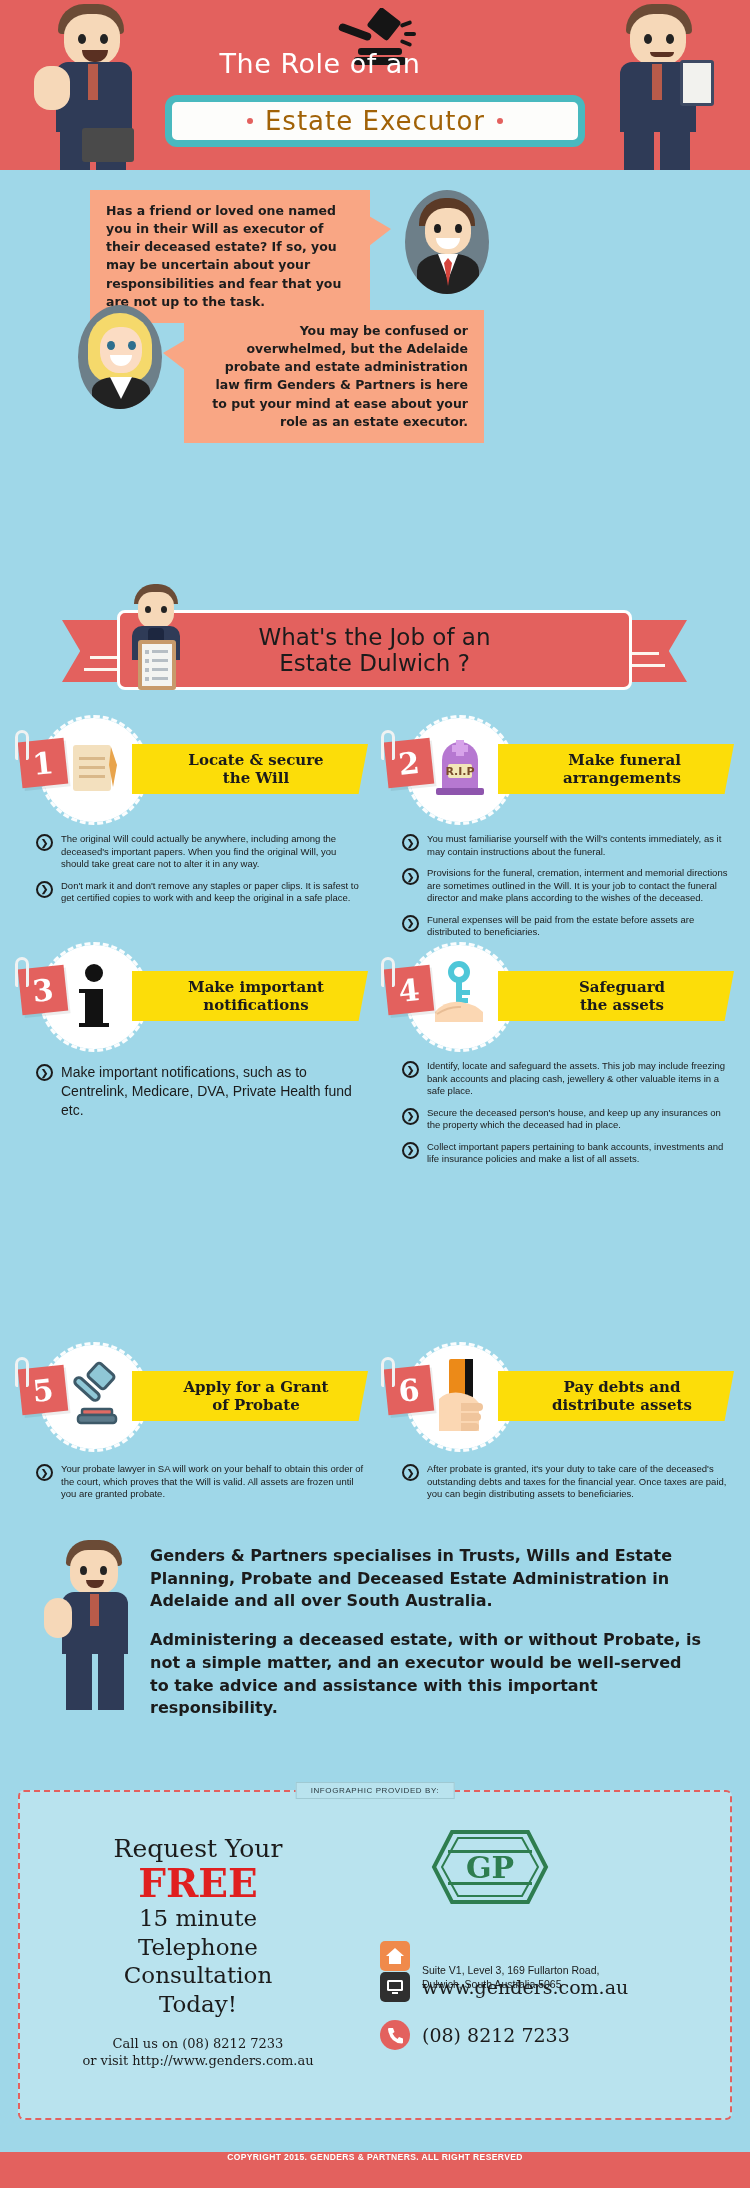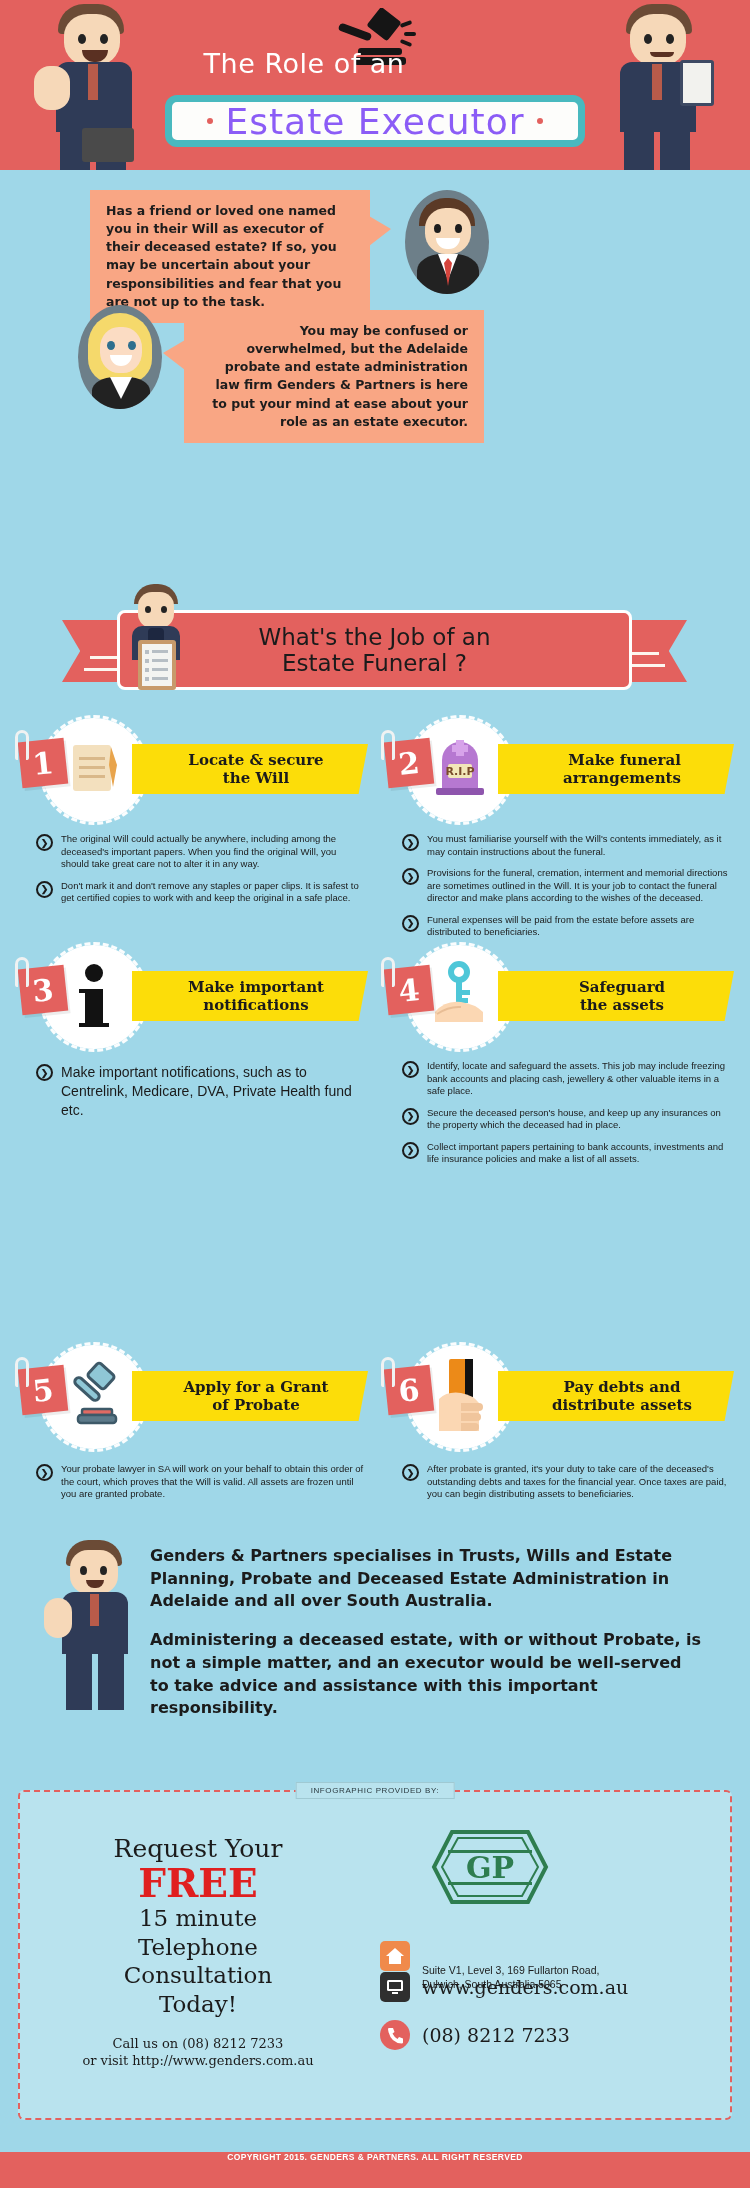--- a/index.html
+++ b/index.html
@@ -12,33 +12,33 @@
   }
   .page { width:750px; height:2188px; position:relative; }
 
   
   .header {
     position:absolute; left:0; top:0; width:750px; height:170px;
     background:#e3615e; overflow:hidden;
   }
   .gavel { position:absolute; left:50%; top:8px; transform:translateX(-50%); }
   .header-title {
-    position:absolute; left:0; top:48px; width:608px; text-align:center;
+    position:absolute; left:16px; top:48px; width:608px; text-align:center;
     color:#ffffff; font-size:27px; font-family:"DejaVu Sans", sans-serif;
     letter-spacing:.5px;
   }
   .plaque {
     position:absolute; left:50%; top:95px; transform:translateX(-50%);
     width:420px; height:52px; background:#fdfdfb;
     border:7px solid #49b9bf; border-radius:12px;
     display:flex; align-items:center; justify-content:center;
   }
   .plaque .dot { width:6px; height:6px; border-radius:50%; background:#e3615e; margin:0 12px; }
   .plaque-text {
-    color:#8b5cf6; font-size:36px; font-family:"DejaVu Sans", sans-serif;
+    color:#a16207; font-size:26px; font-family:"DejaVu Sans", sans-serif;
     letter-spacing:1px;
   }
 
   
   .person { position:absolute; bottom:0; }
   .p-head { position:absolute; background:#f6d8b8; border-radius:42% 42% 45% 45%; }
   .p-hair { position:absolute; background:#6b4b36; }
   .p-body { position:absolute; background:#2f3b57; }
   .p-tie  { position:absolute; background:#b85b4a; }
 
@@ -245,21 +245,21 @@
 
   <div class="ribbon-wrap">
     <div class="rib-left"></div>
     <div class="rib-right"></div>
     <div class="rib-lines" style="left:28px;top:46px;width:32px;"></div>
     <div class="rib-lines" style="left:22px;top:58px;width:40px;"></div>
     <div class="rib-lines" style="right:28px;top:42px;width:32px;"></div>
     <div class="rib-lines" style="right:22px;top:54px;width:40px;"></div>
     <div class="rib-main">
       <div class="rib-text">What's the Job of an</div>
-      <div class="rib-text">Estate Funeral ?</div>
+      <div class="rib-text">Estate Dulwich ?</div>
     </div>
 
     <div style="position:absolute;left:56px;top:-26px;width:76px;height:108px;">
       <div style="position:absolute;left:16px;top:0;width:44px;height:20px;background:#6b4b36;border-radius:20px 20px 0 0;"></div>
       <div style="position:absolute;left:20px;top:8px;width:36px;height:36px;background:#f6d8b8;border-radius:14px;"></div>
       <div style="position:absolute;left:27px;top:22px;width:6px;height:7px;background:#232323;border-radius:50%;"></div>
       <div style="position:absolute;left:43px;top:22px;width:6px;height:7px;background:#232323;border-radius:50%;"></div>
       <div style="position:absolute;left:14px;top:42px;width:48px;height:34px;background:#2f3b57;border-radius:10px 10px 0 0;"></div>
       <div style="position:absolute;left:30px;top:44px;width:16px;height:18px;background:#1d2740;border-radius:4px;"></div>
       <div style="position:absolute;left:20px;top:56px;width:38px;height:50px;background:#c79a6b;border-radius:3px;"></div>

